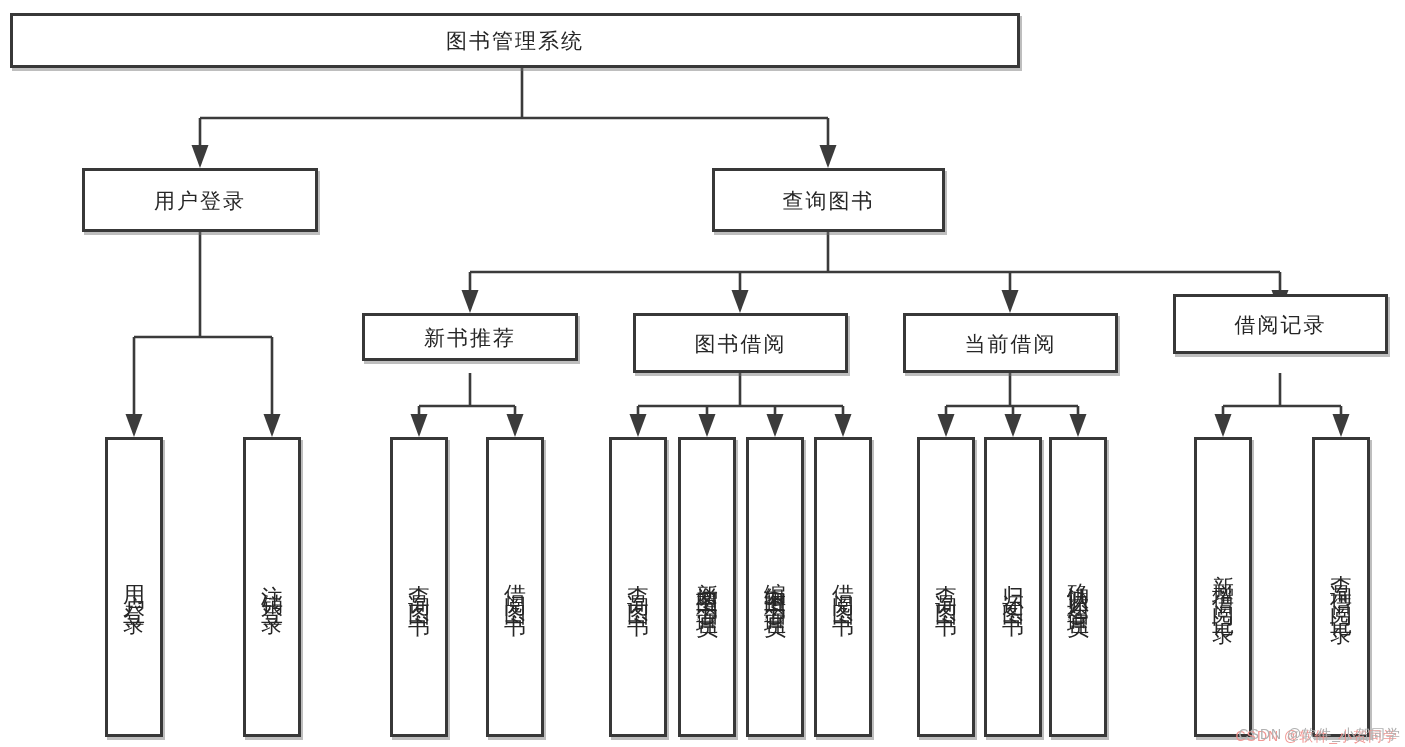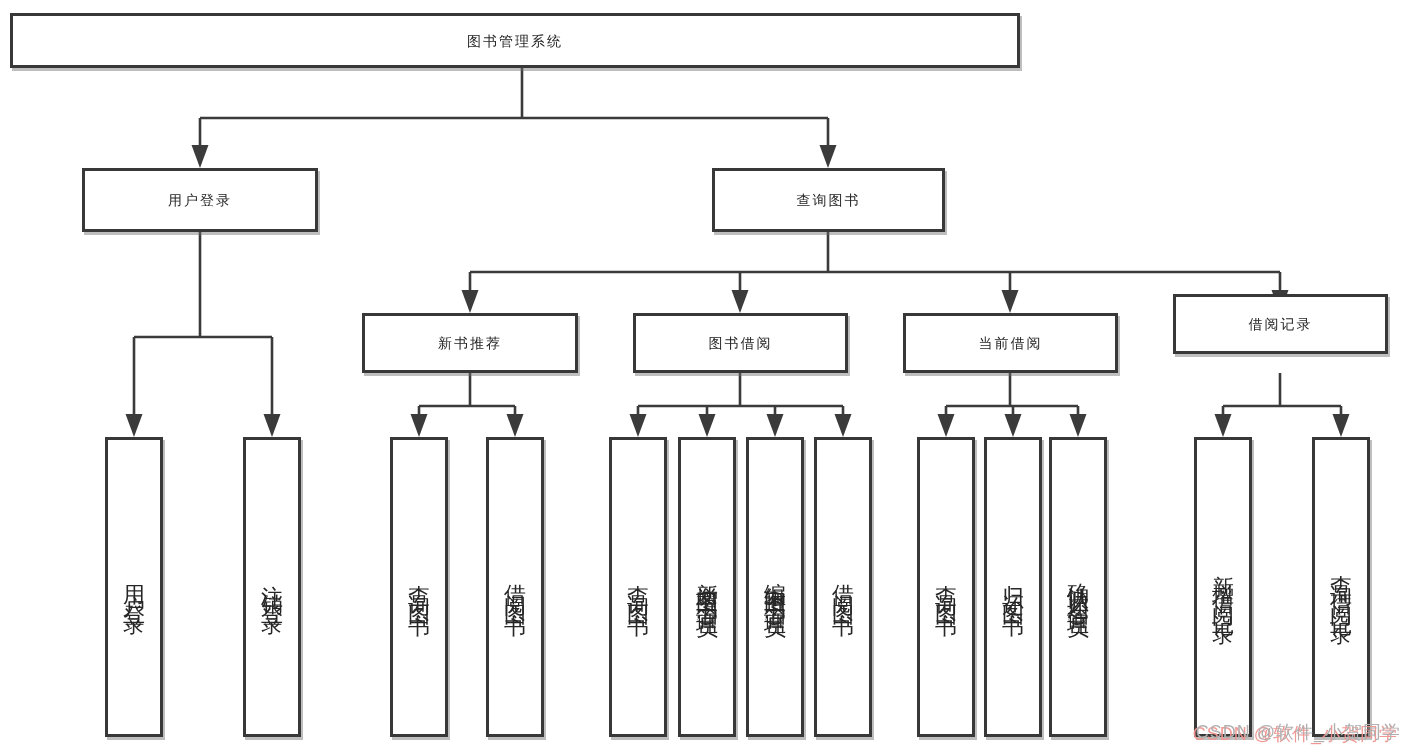--- a/index.html
+++ b/index.html
@@ -14,38 +14,38 @@
   .box{
     position:absolute;
     background:#ffffff;
     border:3px solid #383838;
     box-shadow:2px 3px 0 rgba(110,110,110,0.45);
     display:flex;align-items:center;justify-content:center;
     box-sizing:border-box;
     color:#262626;
   }
   .box.h span{
-    font-size:14px;
+    font-size:21px;
     letter-spacing:2px;
     white-space:nowrap;
     line-height:1;
   }
   .box.v span{
     writing-mode:vertical-rl;
     text-orientation:mixed;
     font-size:22px;
     letter-spacing:10px;
     line-height:1;
     white-space:nowrap;
   }
   .box.v.tight span{letter-spacing:5px;}
   #watermark{
     position:absolute;
     right:4px;bottom:3px;
-    font-size:18px;
+    font-size:14px;
     letter-spacing:1px;
     color:#b0b0b0;
     text-shadow:-3px 2px 0 rgba(240,146,142,0.95);
     white-space:nowrap;
   }
 </style>
 </head>
 <body>
 
 <div id="canvas">
@@ -109,21 +109,21 @@
     <span>图书管理系统</span>
   </div>
 
   <div class="box h" style="left:82px;top:168px;width:236px;height:64px">
     <span>用户登录</span>
   </div>
   <div class="box h" style="left:712px;top:168px;width:233px;height:64px">
     <span>查询图书</span>
   </div>
 
-  <div class="box h" style="left:362px;top:313px;width:216px;height:60px">
+  <div class="box h" style="left:362px;top:313px;width:216px;height:48px">
     <span>新书推荐</span>
   </div>
   <div class="box h" style="left:903px;top:313px;width:215px;height:60px">
     <span>当前借阅</span>
   </div>
   <div class="box h" style="left:633px;top:313px;width:215px;height:60px">
     <span>图书借阅</span>
   </div>
   <div class="box h" style="left:1173px;top:294px;width:215px;height:60px">
     <span>借阅记录</span>

